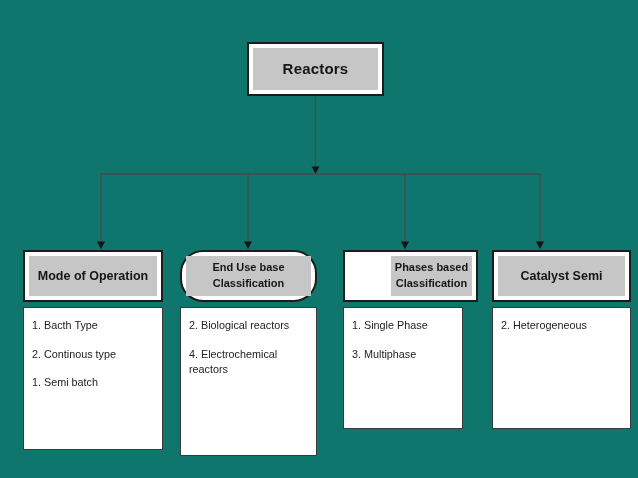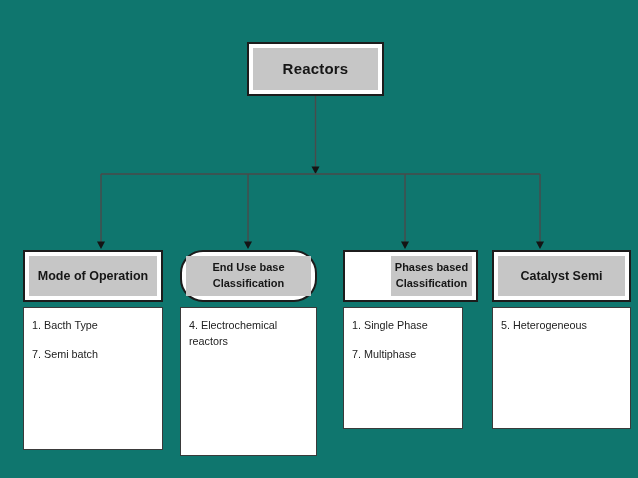--- a/index.html
+++ b/index.html
@@ -86,47 +86,49 @@
   </div>
 
   <div class="node branch-header hdr-lg hdr-b1">
     <div class="fill">
       <span class="hline">Mode of Operation</span>
       <span class="hline"></span>
     </div>
   </div>
   <div class="list lst-b1">
     <p class="item">1. Bacth Type</p>
-    <p class="item">7. Semi batch</p>
+    <p class="item">2. Continous type</p>
+    <p class="item">1. Semi batch</p>
   </div>
 
   <div class="node branch-header hdr-sm hdr-b2">
     <div class="fill">
       <span class="hline">End Use base</span>
       <span class="hline">Classification</span>
     </div>
   </div>
   <div class="list lst-b2">
+    <p class="item">2. Biological reactors</p>
     <p class="item">4. Electrochemical reactors</p>
   </div>
 
   <div class="node branch-header hdr-sm hdr-b3">
     <div class="fill">
       <span class="hline">Phases based</span>
       <span class="hline">Classification</span>
     </div>
   </div>
   <div class="list lst-b3">
     <p class="item">1. Single Phase</p>
-    <p class="item">7. Multiphase</p>
+    <p class="item">3. Multiphase</p>
   </div>
 
   <div class="node branch-header hdr-lg hdr-b4">
     <div class="fill">
       <span class="hline">Catalyst Semi</span>
       <span class="hline"></span>
     </div>
   </div>
   <div class="list lst-b4">
-    <p class="item">5. Heterogeneous</p>
+    <p class="item">2. Heterogeneous</p>
   </div>
 
 </div>
 
 </body></html>

